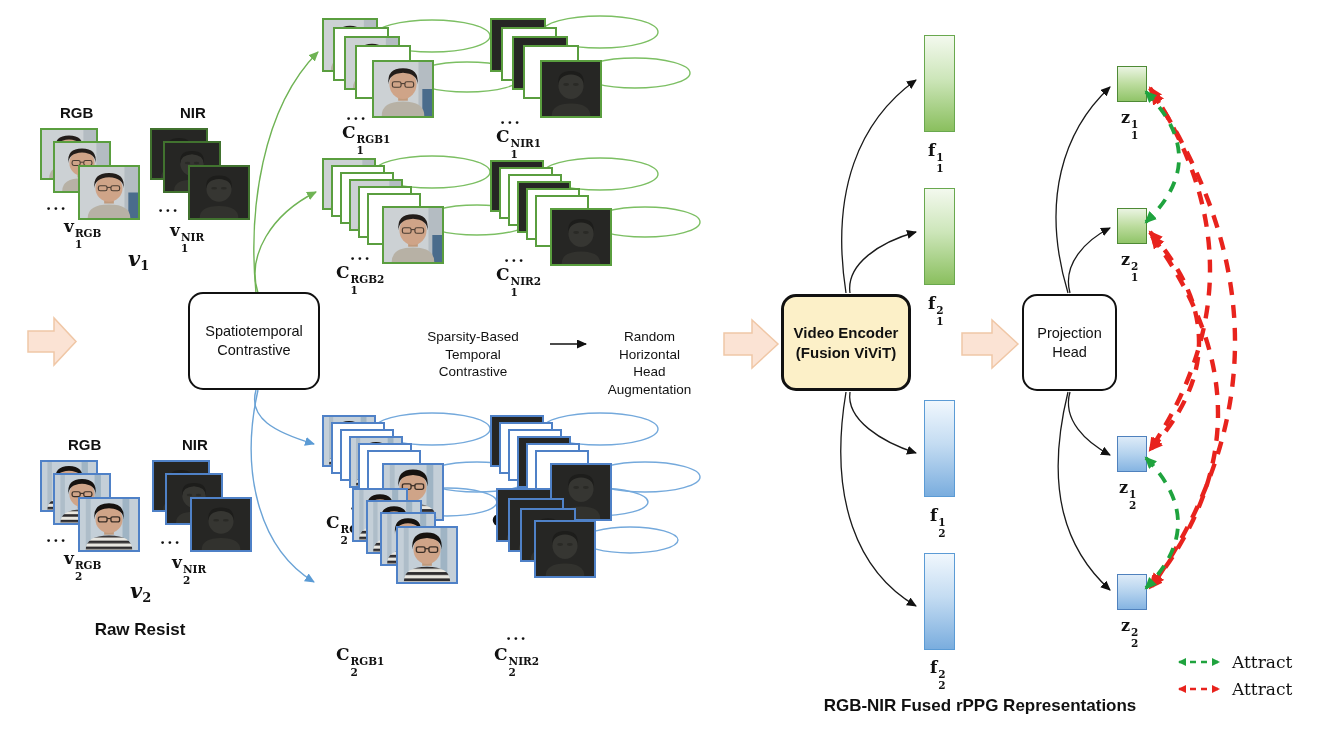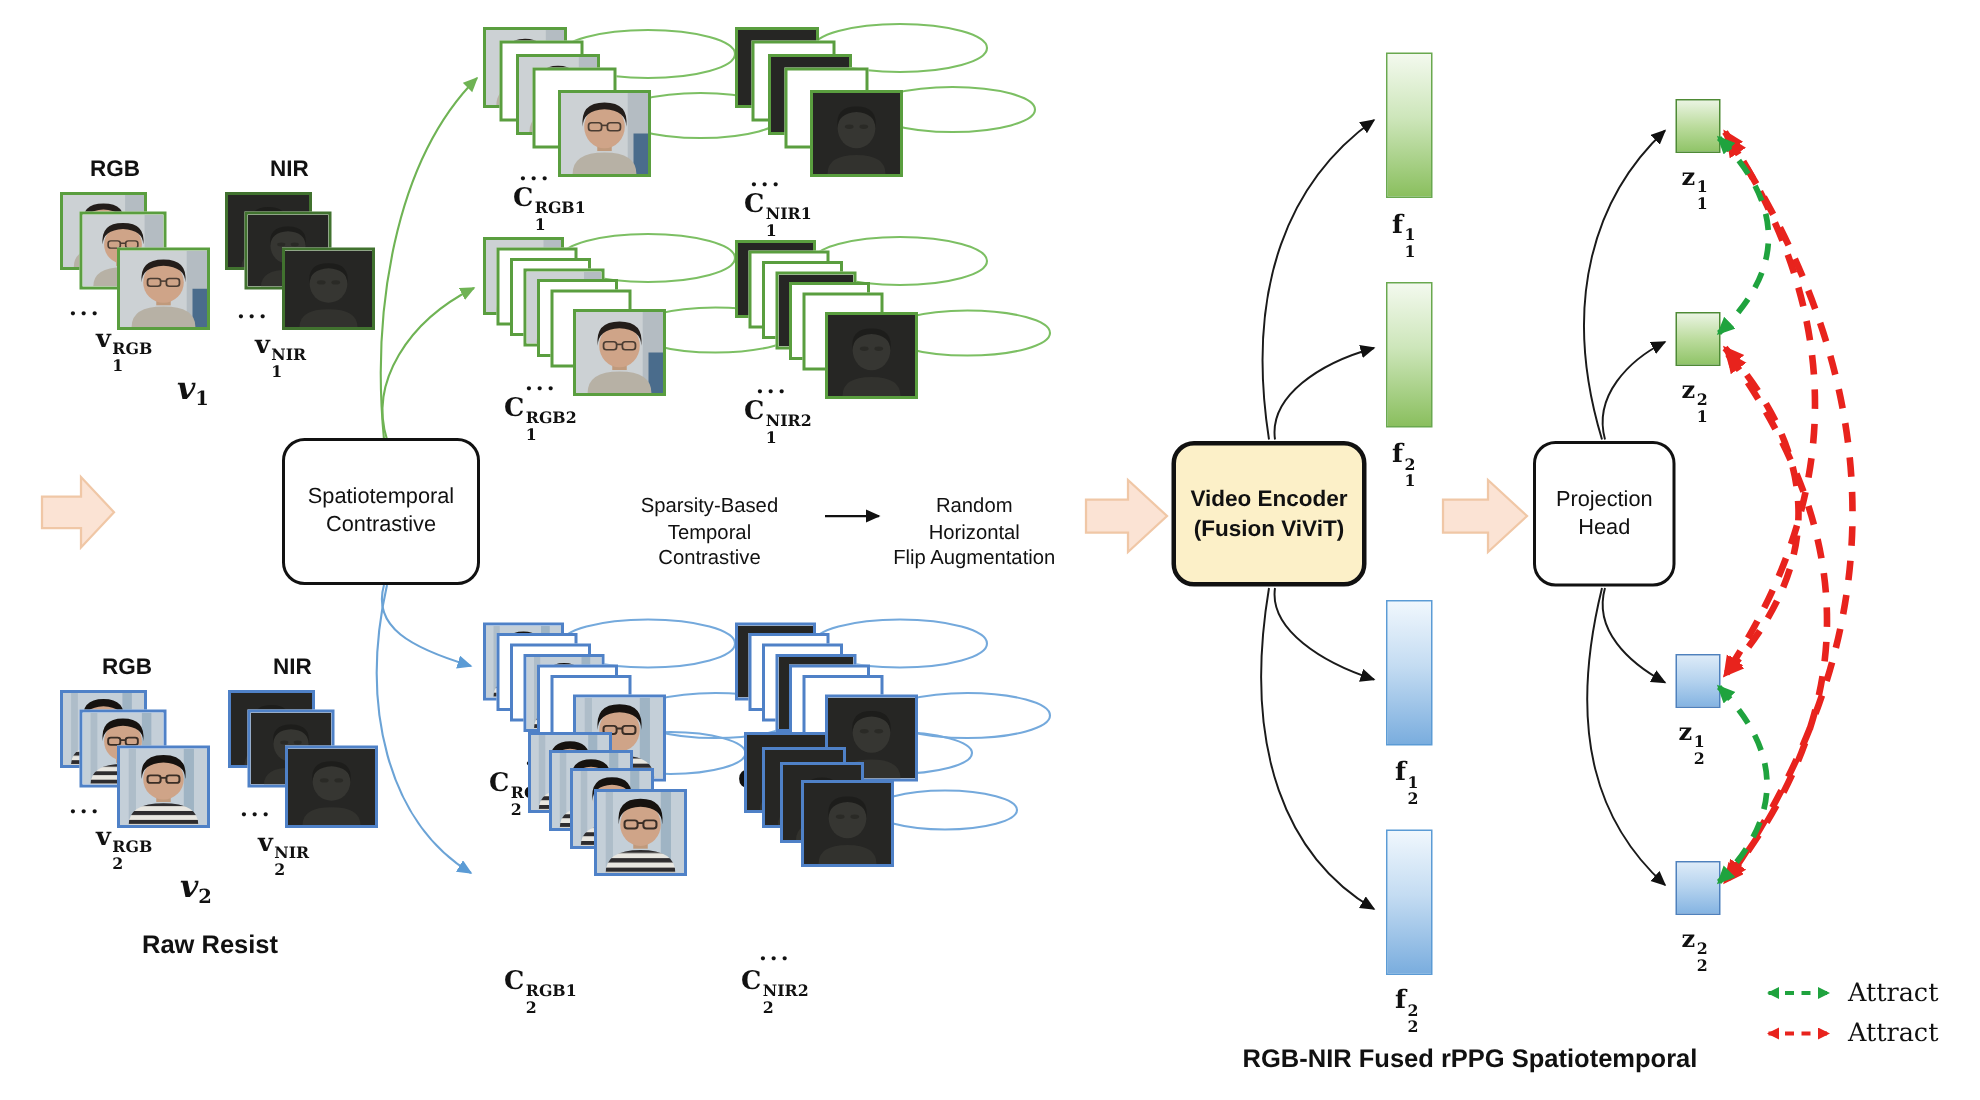--- a/index.html
+++ b/index.html
@@ -10,21 +10,21 @@
   .frame svg{display:block;width:100%;height:100%;}
   .bG{border-color:#5a9e3f;}
   .bGd{border-color:#41722f;}
   .bB{border-color:#4f81c7;}
   .hdr{position:absolute;font-weight:bold;font-size:15px;color:#111;}
   .dots{position:absolute;font:bold 15px "DejaVu Serif",serif;letter-spacing:2px;color:#111;}
   .mlabel{font-family:"DejaVu Serif",serif;font-weight:bold;font-size:17px;color:#111;white-space:nowrap;}
   .mlabel .ss{display:inline-flex;flex-direction:column;align-items:flex-start;font-size:10.5px;
               line-height:1.05;vertical-align:-5px;margin-left:1px;}
   .mpos{position:absolute;}
-  .vbig{font-size:21px;font-style:italic;}
+  .vbig{font-size:21px;font-style:italic;margin-left:10px;}
   .vbig .subi{font-size:13px;font-style:normal;vertical-align:-4px;}
   .caption{position:absolute;font-weight:bold;font-size:17px;color:#111;text-align:center;}
   .procbox{position:absolute;border:2.5px solid #111;border-radius:15px;background:#fff;
            display:flex;align-items:center;justify-content:center;text-align:center;
            font-size:14.5px;color:#111;white-space:pre-line;line-height:1.3;box-sizing:border-box;}
   .encoder{border-width:3px;font-weight:bold;font-size:15px;}
   .midtext{position:absolute;font-size:13.5px;color:#111;text-align:center;white-space:pre-line;line-height:1.3;}
   .bar{position:absolute;width:31px;height:97px;border:1.6px solid;box-sizing:border-box;}
   .bar.green{background:linear-gradient(180deg,#f3f9ee 0%,#cde6ba 45%,#8abf5e 100%);border-color:#69a84e;}
   .bar.blue{background:linear-gradient(180deg,#f0f7fd 0%,#c4dcf2 45%,#7aadde 100%);border-color:#5b9bd5;}
@@ -248,21 +248,21 @@
       </span></span>
 <span class="mlabel vbig mpos" style="left:120px;top:578px"><span>v</span><span class="subi">2</span></span>
 
 <div class="caption" style="left:60px;top:620px;width:160px">Raw Resist</div>
 
 <div class="procbox" style="left:188px;top:292px;width:132px;height:98px">Spatiotemporal
 Contrastive</div>
 <div class="midtext" style="left:398px;top:328px;width:150px">Sparsity-Based Temporal
 Contrastive</div>
 <div class="midtext" style="left:592px;top:328px;width:115px">Random Horizontal
-Flip Augmentation</div>
+Head Augmentation</div>
 
 <div class="frame bG" style="left:322px;top:18px;width:56px;height:54px">
       <svg>
         <use href="#faceA"></use>
       </svg>
     </div>
 <div class="frame bG" style="left:333px;top:27px;width:56px;height:54px"></div>
 <div class="frame bG" style="left:344px;top:36px;width:56px;height:54px">
       <svg>
         <use href="#faceA"></use>
@@ -479,21 +479,21 @@
       </span></span>
 <span class="mlabel mpos" style="left:930px;top:505px"><span>f</span><span class="ss">
         <span>1</span>
         <span>2</span>
       </span></span>
 <span class="mlabel mpos" style="left:930px;top:657px"><span>f</span><span class="ss">
         <span>2</span>
         <span>2</span>
       </span></span>
 
-<div class="caption" style="left:795px;top:696px;width:370px">RGB-NIR Fused rPPG Spatiotemporal</div>
+<div class="caption" style="left:795px;top:696px;width:370px">RGB-NIR Fused rPPG Representations</div>
 
 <div class="zsq green" style="left:1117px;top:66px"></div>
 <div class="zsq green" style="left:1117px;top:208px"></div>
 <div class="zsq blue" style="left:1117px;top:436px"></div>
 <div class="zsq blue" style="left:1117px;top:574px"></div>
 
 <span class="mlabel mpos" style="left:1121px;top:108px;font-size:16px"><span>z</span><span class="ss">
         <span>1</span>
         <span>1</span>
       </span></span>

